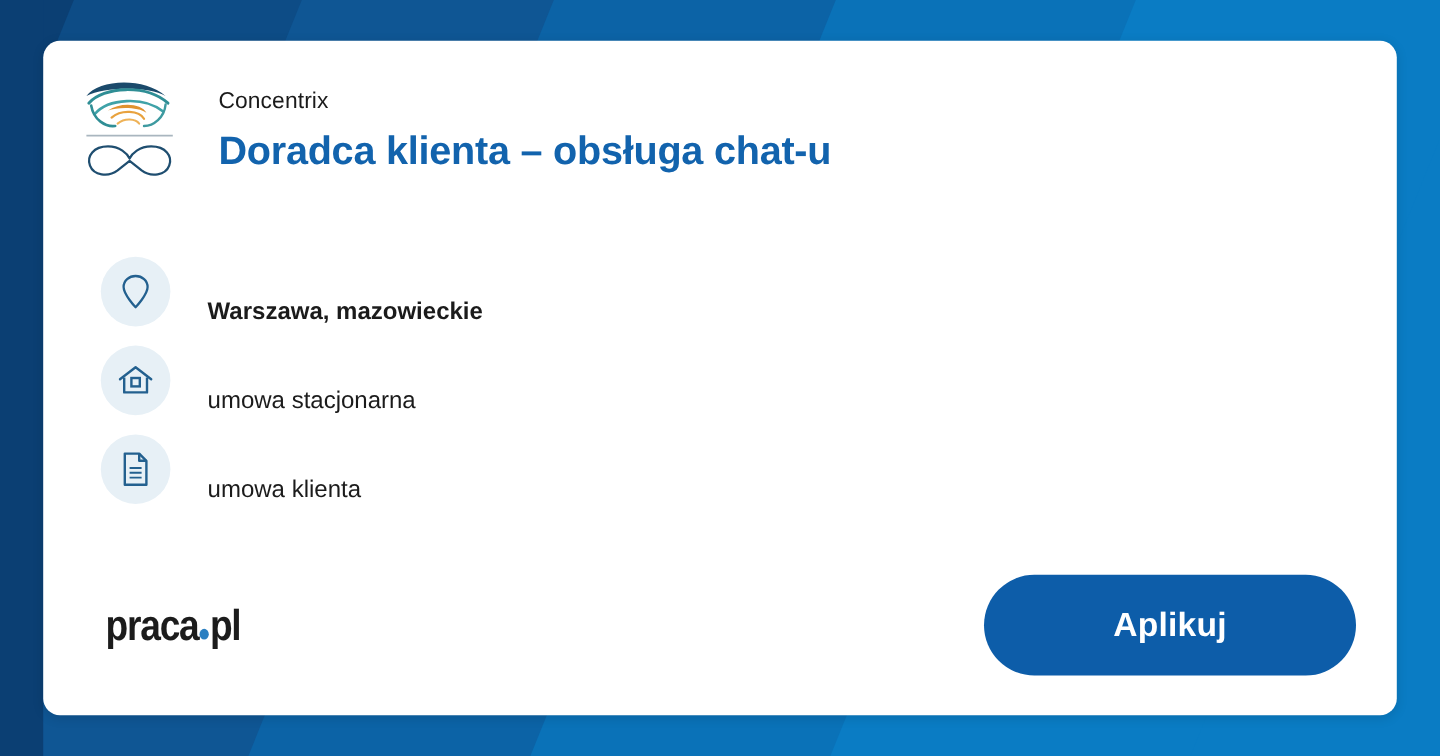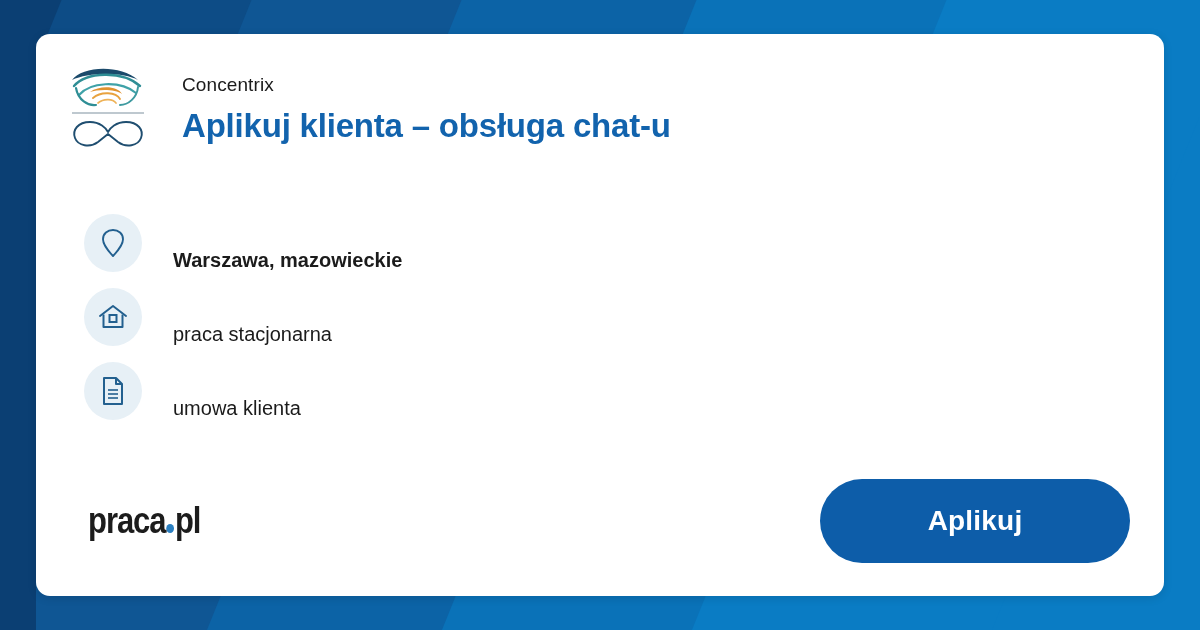--- a/index.html
+++ b/index.html
@@ -189,21 +189,21 @@
             <path d="M10 28 C12 40, 22 46, 30 45" stroke="#2f8e95" stroke-width="2.2"></path>
             <path d="M72 27 C71 38, 62 45, 54 45" stroke="#3e9aa0" stroke-width="2"></path>
           </g>
           <line x1="6" y1="53" x2="78" y2="53" stroke="#a9b6bf" stroke-width="1.4"></line>
           <path d="M24 62 C12 62, 6 70, 9 78 C12 86, 24 88, 32 82 L42 74 L52 82 C60 88, 72 86, 75 78 C78 70, 72 62, 60 62 C50 62, 44 68, 42 72 C40 68, 34 62, 24 62 Z" fill="none" stroke="#1f4e70" stroke-width="1.9" stroke-linejoin="round"></path>
         </svg>
       </div>
 
       <div class="header-text">
         <div class="company-name">Concentrix</div>
-        <h1 class="job-title">Aplikuj klienta – obsługa chat-u</h1>
+        <h1 class="job-title">Doradca klienta – obsługa chat-u</h1>
       </div>
     </div>
 
     <div class="details">
 
       <div class="detail-row">
         <span class="icon-circle">
           <svg width="26" height="30" viewBox="0 0 26 30" aria-hidden="true">
             <path d="M13 28 C13 28, 3 17.5, 3 11.2 C3 5.8, 7.5 2, 13 2 C18.5 2, 23 5.8, 23 11.2 C23 17.5, 13 28, 13 28 Z" fill="none" stroke="#23608f" stroke-width="1.9" stroke-linejoin="round"></path>
           </svg>
@@ -212,21 +212,21 @@
       </div>
 
       <div class="detail-row">
         <span class="icon-circle">
           <svg width="30" height="28" viewBox="0 0 30 28" aria-hidden="true">
             <path d="M2 13 L15 3 L28 13" fill="none" stroke="#23608f" stroke-width="2" stroke-linecap="round" stroke-linejoin="round"></path>
             <path d="M5.5 11.5 L5.5 24 L24.5 24 L24.5 11.5" fill="none" stroke="#23608f" stroke-width="2" stroke-linejoin="round"></path>
             <rect x="11.5" y="12" width="7" height="7" fill="none" stroke="#23608f" stroke-width="2"></rect>
           </svg>
         </span>
-        <span class="detail-label">praca stacjonarna</span>
+        <span class="detail-label">umowa stacjonarna</span>
       </div>
 
       <div class="detail-row">
         <span class="icon-circle">
           <svg width="26" height="30" viewBox="0 0 26 30" aria-hidden="true">
             <path d="M4 2 L16 2 L22 8 L22 28 L4 28 Z" fill="none" stroke="#23608f" stroke-width="2" stroke-linejoin="round"></path>
             <path d="M16 2 L16 8 L22 8" fill="none" stroke="#23608f" stroke-width="2" stroke-linejoin="round"></path>
             <line x1="8" y1="14" x2="18" y2="14" stroke="#23608f" stroke-width="1.6"></line>
             <line x1="8" y1="18" x2="18" y2="18" stroke="#23608f" stroke-width="1.6"></line>
             <line x1="8" y1="22" x2="18" y2="22" stroke="#23608f" stroke-width="1.6"></line>

